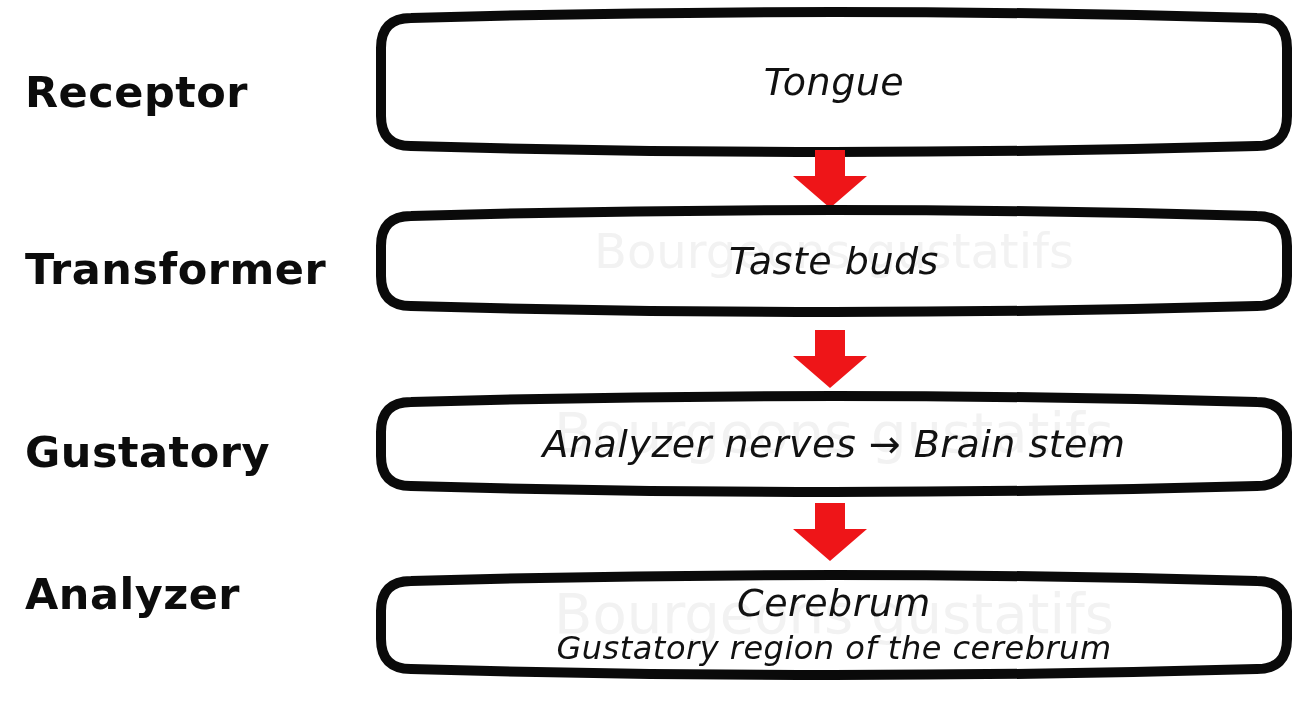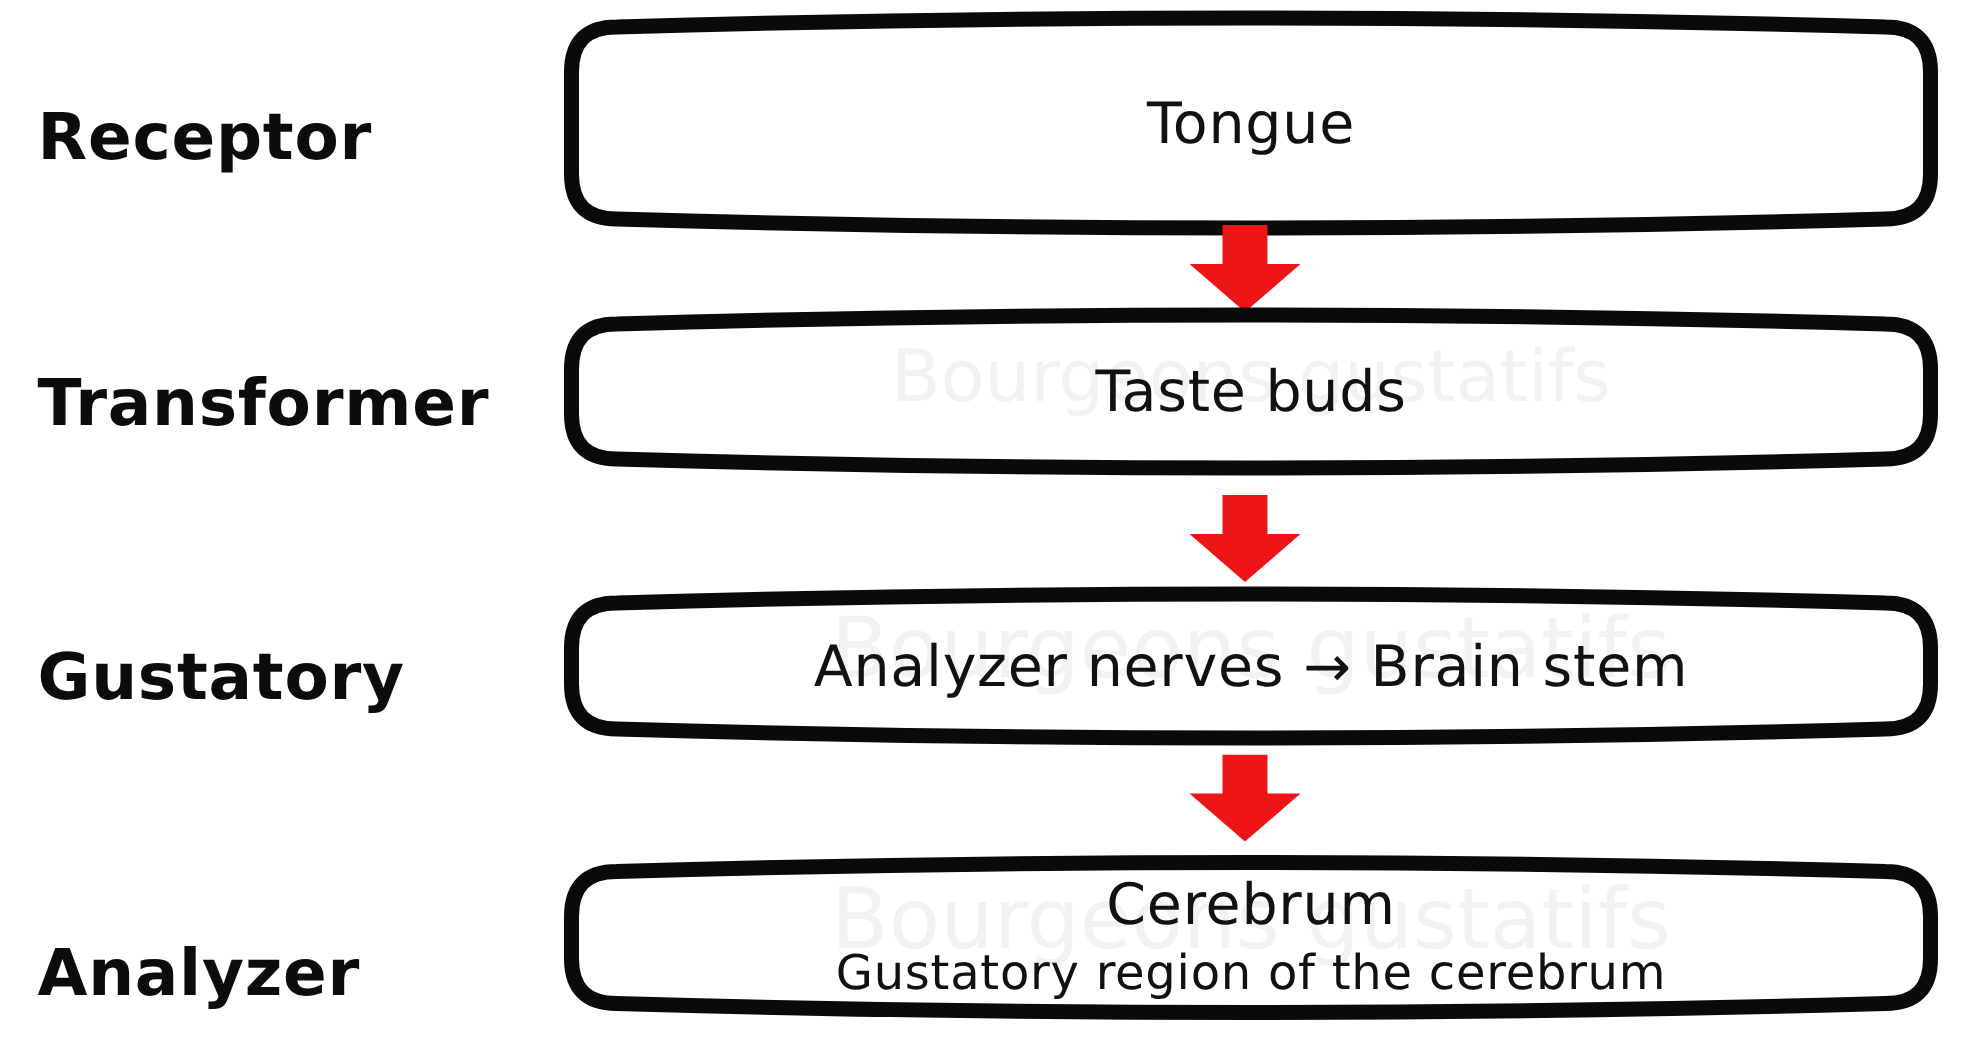--- a/index.html
+++ b/index.html
@@ -52,20 +52,21 @@
     transform: translateY(-10px);
   }
   .flow-box .box-text {
     position: absolute;
     top: 0; left: 0; right: 0; bottom: 0;
     display: flex;
     flex-direction: column;
     align-items: center;
     justify-content: center;
     text-align: center;
+    font-style: italic;
   }
   .box-line-1 {
     font-size: 38px;
     line-height: 46px;
     color: #111111;
     letter-spacing: 0.5px;
     white-space: nowrap;
   }
   .box-line-2 {
     font-size: 32px;
@@ -126,21 +127,21 @@
     <div class="watermark">Bourgeons gustatifs</div>
     <div class="box-text">
       <div class="box-line-1">Analyzer nerves → Brain stem</div>
     </div>
   </div>
 
   <svg class="down-arrow" style="top:503px;" viewBox="0 0 74 58">
     <polygon points="22,0 52,0 52,26 74,26 37,58 0,26 22,26" fill="#ee1518"></polygon>
   </svg>
 
-  <div class="row-label" style="top:624px;">Analyzer</div>
+  <div class="row-label" style="top:569px;">Analyzer</div>
 
   <div class="flow-box" style="top:575px;height:100px;">
     <svg class="outline" width="918" height="100" viewBox="0 0 918 100">
       <path d="M 36,6 Q 459,-6 882,6 Q 912,6 912,36 L 912,64 Q 912,94 882,94 Q 459,106 36,94 Q 6,94 6,64 L 6,36 Q 6,6 36,6 Z" fill="#ffffff" stroke="#0a0a0a" stroke-width="10" stroke-linejoin="round"></path>
     </svg>
     <div class="watermark">Bourgeons gustatifs</div>
     <div class="box-text">
       <div class="box-line-1">Cerebrum</div>
       <div class="box-line-2">Gustatory region of the cerebrum</div>
     </div>

